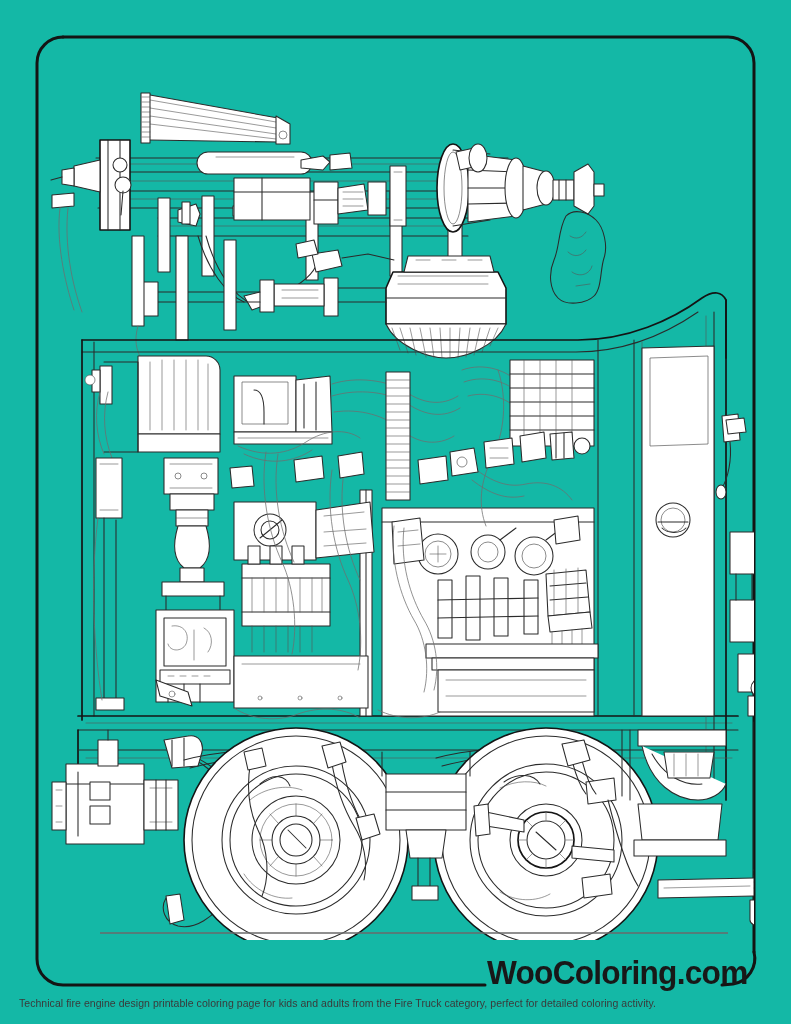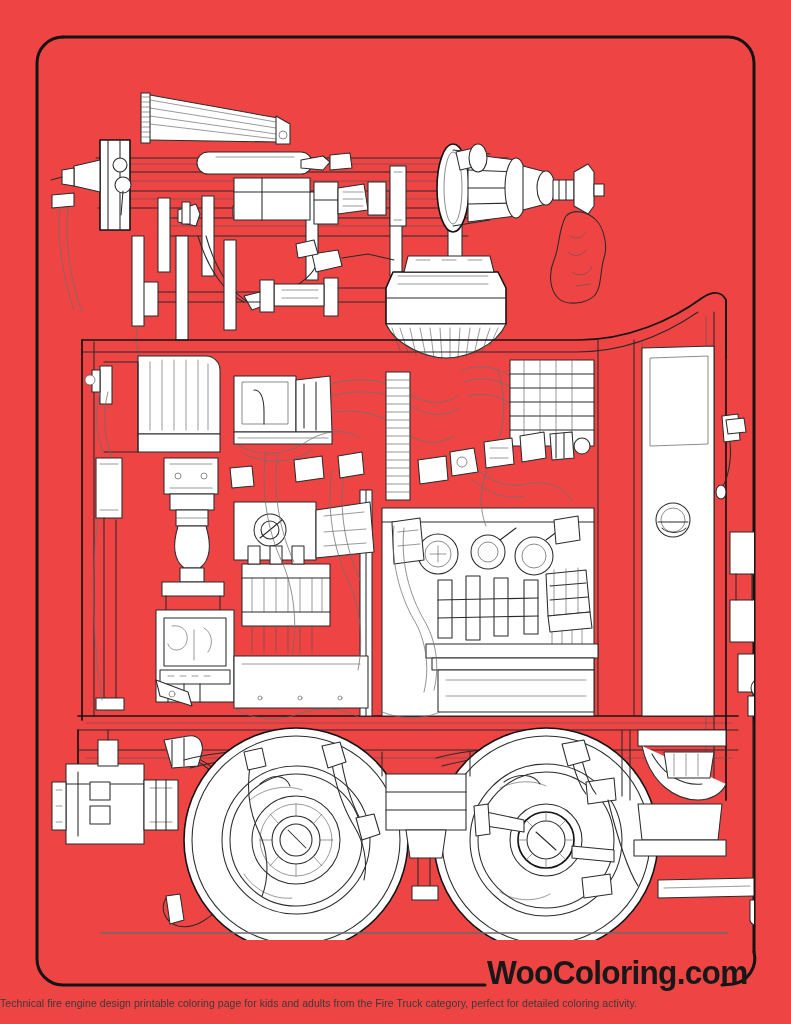--- a/index.html
+++ b/index.html
@@ -13,21 +13,21 @@
     height: 1024px;
     overflow: hidden;
     font-family: "Liberation Sans", sans-serif;
     color: #1a1a1a;
     position: relative;
   }
   #page {
     position: relative;
     width: 791px;
     height: 1024px;
-    background: #ef4444;
+    background: #14b8a6;
   }
   
   #frame-svg {
     position: absolute;
     left: 0; top: 0;
     width: 791px;
     height: 1024px;
     pointer-events: none;
   }
   
@@ -64,21 +64,21 @@
     white-space: nowrap;
     transform: scaleX(0.93);
     transform-origin: left center;
   }
   
   #caption {
     position: absolute;
     left: 0;
     top: 997px;
     width: 656px;
-    text-align: left;
+    text-align: right;
     font-family: "Liberation Sans", sans-serif;
     font-size: 10.5px;
     font-weight: 400;
     color: #3a3a3a;
     letter-spacing: 0.05px;
     white-space: nowrap;
   }
 
   
   .ln { fill: none; stroke: #2b2b2b; stroke-width: 1.05; stroke-linecap: round; stroke-linejoin: round; }

